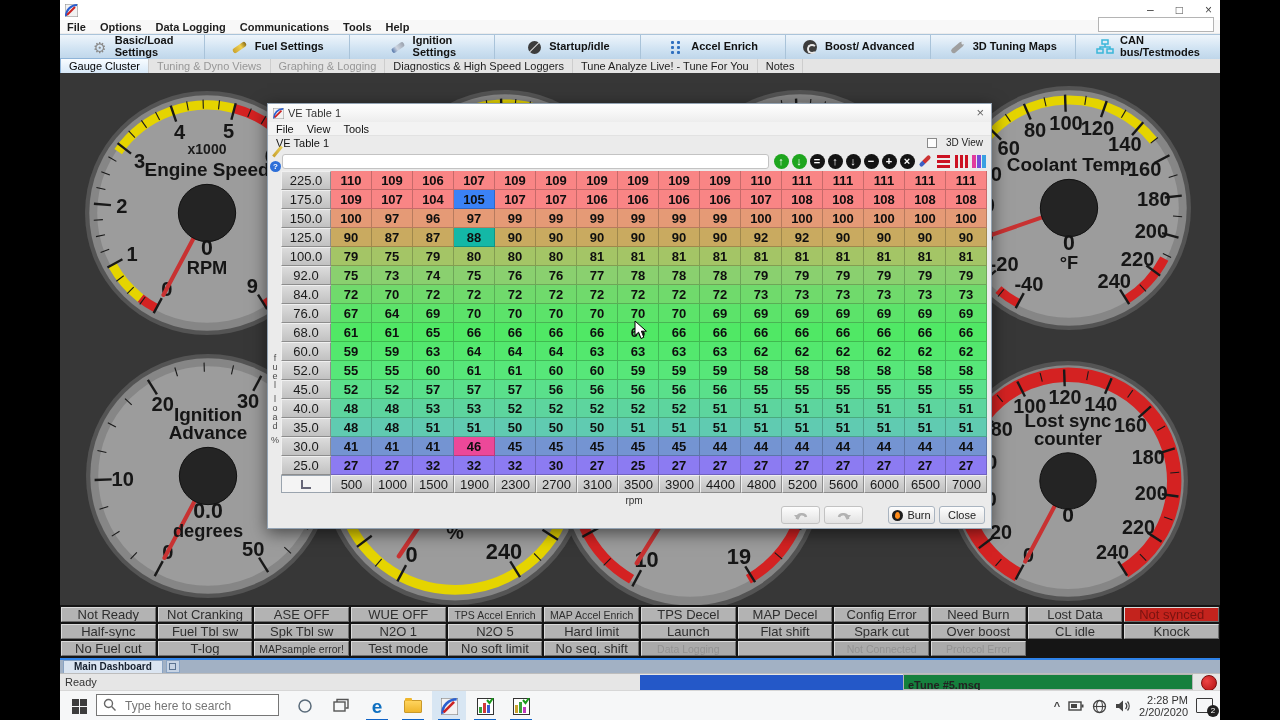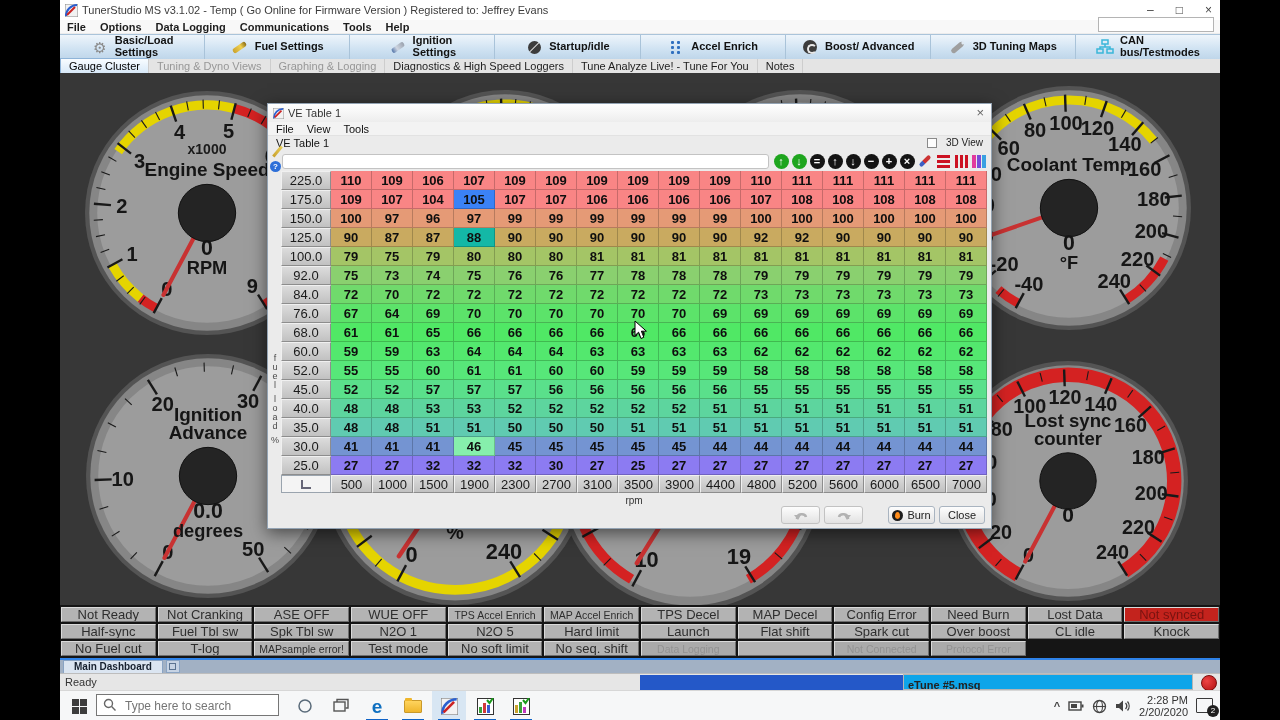--- a/index.html
+++ b/index.html
@@ -108,21 +108,21 @@
   
   .dashtabs{position:absolute;left:0;top:660px;width:100%;height:13px;background:#a2b1c4;display:flex;align-items:center;}
   .dashtab{margin-left:3px;padding:0 10px;height:12px;line-height:12px;background:#dbe5f1;border:1px solid #8aa4c4;font-size:10px;font-weight:700;color:#16202e;}
   .dashtab-ico{margin-left:3px;width:12px;height:11px;background:#c6d3e4;border:1px solid #8aa4c4;display:flex;align-items:center;justify-content:center;}
   .dashtab-ico i{width:5px;height:5px;border:1px solid #5b7392;display:block;}
 
   
   .statusbar{position:absolute;left:0;top:673px;width:100%;height:17px;background:#e6e6e6;border-top:1px solid #bdbdbd;}
   .readytxt{position:absolute;left:5px;top:2px;font-size:11px;color:#333;}
   .progress{position:absolute;left:580px;top:1px;width:263px;height:15px;background:#2458c8;}
-  .filebox{position:absolute;left:843px;top:0;width:290px;height:16px;background:#0ea5e9;border:1px solid #b5b5b5;box-sizing:border-box;}
+  .filebox{position:absolute;left:843px;top:0;width:290px;height:16px;background:#15803d;border:1px solid #b5b5b5;box-sizing:border-box;}
   .filebox span{font-size:11px;font-weight:700;color:#222;margin-left:4px;line-height:15px;display:inline-block;}
   .redico{position:absolute;right:3px;top:1px;width:14px;height:14px;border-radius:50%;background:radial-gradient(circle at 35% 35%,#ef4444,#b01010);border:1px solid #7a0c0c;}
 
   
   .taskbar{position:absolute;left:60px;top:690px;width:1160px;height:30px;background:#f6f7f8;border-top:1px solid #d7d7d7;}
   .startbtn{position:absolute;left:6px;top:0;width:26px;height:30px;display:flex;align-items:center;justify-content:center;}
   .winlogo{display:grid;grid-template-columns:7px 7px;gap:1px;}
   .winlogo i{width:7px;height:7px;background:#3d3d3d;}
   .searchbox{position:absolute;left:36px;top:3px;width:183px;height:22px;background:#fff;border:1px solid #767676;box-sizing:border-box;}
   .searchbox input{position:absolute;left:26px;top:1px;width:150px;height:18px;border:none;outline:none;font-size:12px;color:#444;font-family:"Liberation Sans",sans-serif;background:transparent;}
@@ -146,21 +146,20 @@
 
 <div id="stage">
   <div id="win">
 
     <div class="titlebar">
       <svg class="appico" viewBox="0 0 13 13">
           <rect x="0" y="0" width="13" height="13" fill="#f2f2f2" stroke="#888"></rect>
           <path d="M1 12 A 11 11 0 0 1 12 1" fill="none" stroke="#2a5fd0" stroke-width="2"></path>
           <line x1="2" y1="11" x2="10" y2="3" stroke="#cc2222" stroke-width="2"></line>
         </svg>
-      <span class="ttext">TunerStudio MS v3.1.02 - Temp ( Go Online for Firmware Version ) Registered to: Jeffrey Evans</span>
       <div class="wctrl">
         <span>–</span>
         <span>□</span>
         <span>×</span>
       </div>
     </div>
 
     <div class="menubar">
       <span>File</span>
       <span>Options</span>
@@ -922,21 +921,21 @@
             <div class="cell" style="background: rgb(96, 203, 177);">51</div>
             <div class="cell" style="background: rgb(96, 203, 177);">51</div>
             <div class="cell" style="background: rgb(96, 203, 177);">51</div>
             <div class="cell" style="background: rgb(96, 203, 177);">51</div>
             <div class="cell" style="background: rgb(96, 203, 177);">51</div>
             <div class="cell" style="background: rgb(96, 203, 177);">51</div>
             <div class="ylab">30.0</div>
             <div class="cell" style="background: rgb(116, 148, 210);">41</div>
             <div class="cell" style="background: rgb(116, 148, 210);">41</div>
             <div class="cell" style="background: rgb(116, 148, 210);">41</div>
-            <div class="cell" style="background: #86efac;">46</div>
+            <div class="cell" style="background: #ec4899;">46</div>
             <div class="cell" style="background: rgb(116, 148, 210);">45</div>
             <div class="cell" style="background: rgb(116, 148, 210);">45</div>
             <div class="cell" style="background: rgb(116, 148, 210);">45</div>
             <div class="cell" style="background: rgb(116, 148, 210);">45</div>
             <div class="cell" style="background: rgb(116, 148, 210);">45</div>
             <div class="cell" style="background: rgb(116, 148, 210);">44</div>
             <div class="cell" style="background: rgb(116, 148, 210);">44</div>
             <div class="cell" style="background: rgb(116, 148, 210);">44</div>
             <div class="cell" style="background: rgb(116, 148, 210);">44</div>
             <div class="cell" style="background: rgb(116, 148, 210);">44</div>

